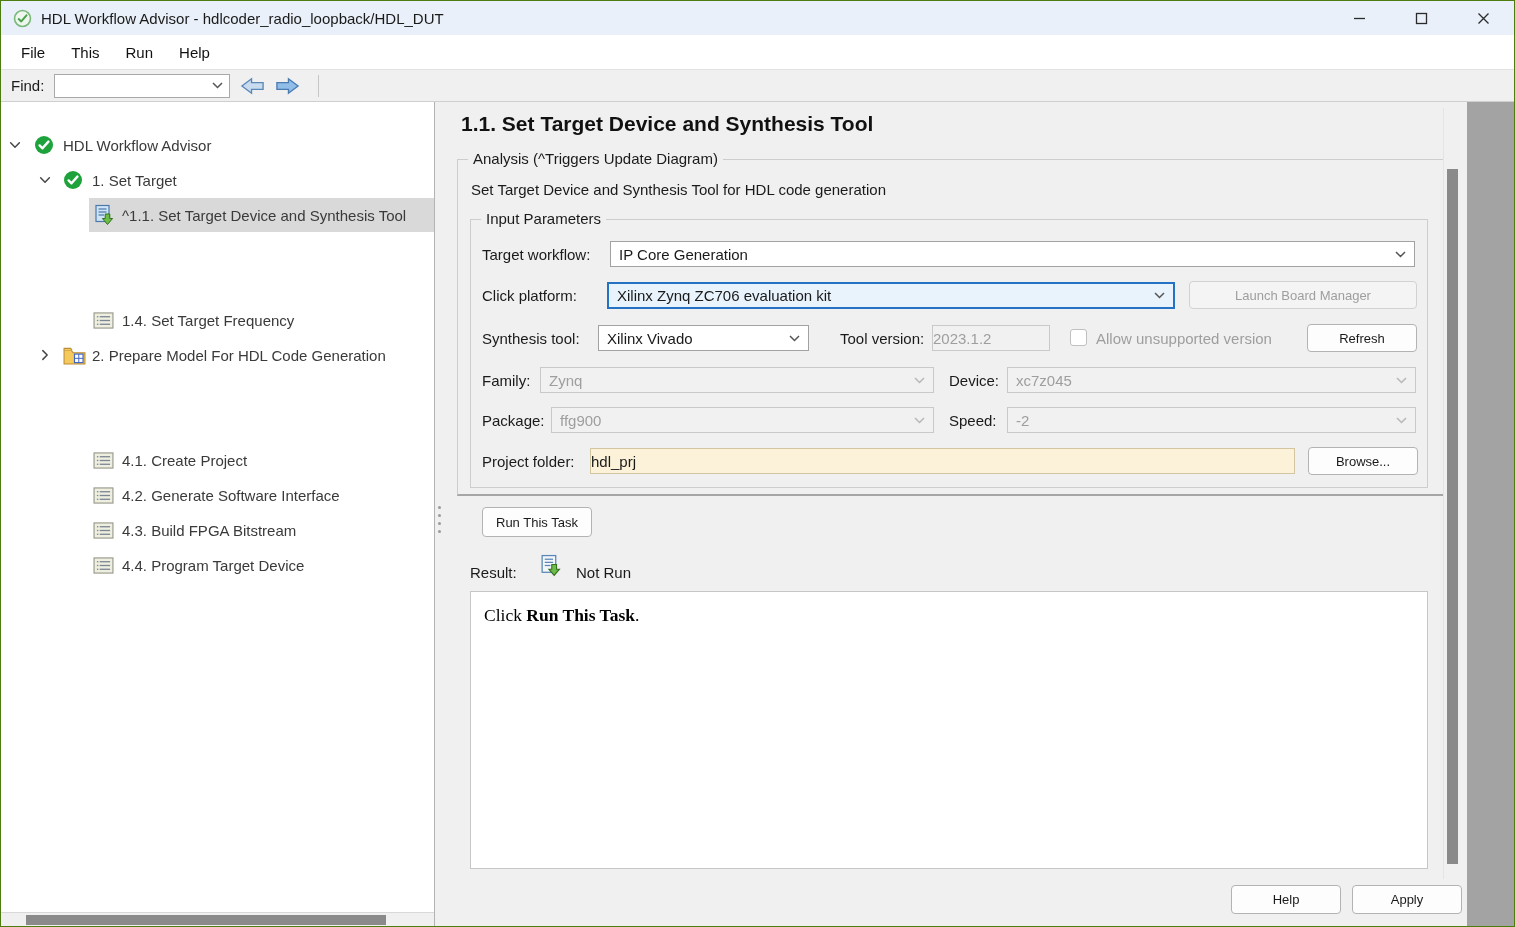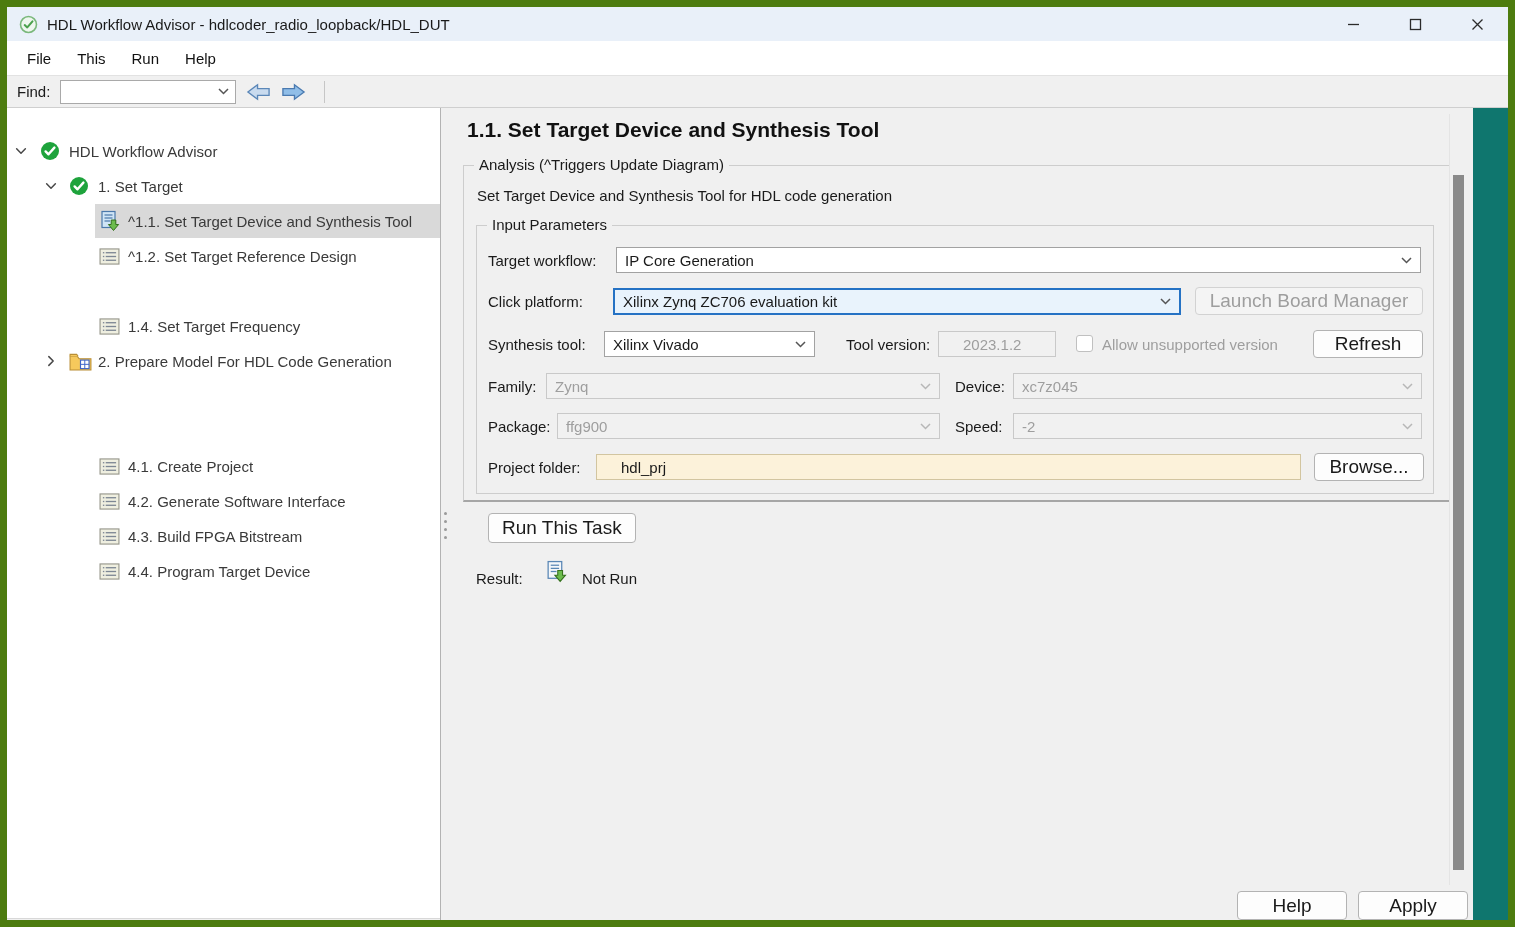--- a/index.html
+++ b/index.html
@@ -1,19 +1,19 @@
 <!DOCTYPE html>
 <html><head>
 <meta charset="utf-8">
 <style>
   * { margin:0; padding:0; box-sizing:border-box; }
   html,body { background:#cfcfcf; }
   body { font-family:"Liberation Sans","DejaVu Sans",sans-serif; font-size:15px; color:#1a1a1a; }
-  .window { position:relative; width:1515px; height:927px; background:#0f766e;
-            border:7px solid #4d7c0f; overflow:hidden; }
+  .window { position:relative; width:1515px; height:927px; background:#a3a3a3;
+            border:1px solid #4d7c0f; overflow:hidden; }
 
   
   .titlebar { height:34px; background:#e9f0f9; display:flex; align-items:center; }
   .titlebar .app-icon { margin:0 9px 0 12px; display:flex; }
   .title-text { font-size:15px; color:#1a1a1a; }
   .win-controls { margin-left:auto; display:flex; height:100%; }
   .win-btn { width:62px; height:100%; display:flex; align-items:center; justify-content:center; }
 
   
   .menubar { height:34px; background:#ffffff; display:flex; align-items:center; padding-left:8px; }
@@ -60,24 +60,24 @@
   .ip-box { left:26px; top:117px; width:958px; height:269px; }
   .desc-text { position:absolute; left:27px; top:79px; }
 
   .f-label { position:absolute; white-space:nowrap; }
   .combo { position:absolute; height:26px; background:#fff; border:1px solid #a2a2a2;
            display:flex; align-items:center; padding:0 8px; }
   .combo .val { flex:1; white-space:nowrap; overflow:hidden; }
   .combo.disabled { background:#f1f1f1; border-color:#c9c9c9; color:#9e9e9e; }
   .combo.focused { background:#e9f3fc; border:2px solid #2572c4; }
   .textfield { position:absolute; height:26px; border:1px solid #c9c9c9; background:#f1f1f1;
-               color:#9e9e9e; display:flex; align-items:center; padding:0 24px; }
+               color:#9e9e9e; display:flex; align-items:center; padding:0 0; }
   .textfield.cream { background:#fcf2da; border-color:#d2c5a0; color:#1a1a1a; }
   .btn { position:absolute; height:28px; background:#fdfdfd; border:1px solid #b3b3b3; border-radius:4px;
-         display:flex; align-items:center; justify-content:center; font-size:19px; color:#1a1a1a; }
+         display:flex; align-items:center; justify-content:center; font-size:13px; color:#1a1a1a; }
   .btn.disabled { background:#f4f4f4; border-color:#d2d2d2; color:#9e9e9e; }
   .checkbox { position:absolute; width:17px; height:17px; background:#fff; border:1px solid #c0c0c0; border-radius:3px; }
   .gray { color:#9e9e9e; }
   .run-btn { left:38px; top:405px; height:30px; padding:0 13px; }
   .result-label { left:26px; top:462px; }
   .result-icon { position:absolute; left:95px; top:452px; display:flex; }
   .result-status { left:132px; top:462px; }
   .result-box { position:absolute; left:26px; top:489px; width:958px; height:278px; background:#fff; border:1px solid #c6c6c6; }
   .result-text { margin:13px 0 0 13px; font-family:"Liberation Serif","DejaVu Serif",serif; font-size:17.5px; color:#000; }
   .result-text b { font-weight:bold; }
@@ -192,128 +192,114 @@
               <rect x="3" y="1.5" width="13" height="16" fill="#cfe4f6" stroke="#4a78ab" stroke-width="1.2"></rect>
               <line x1="5.5" y1="5" x2="13.5" y2="5" stroke="#4a78ab" stroke-width="1.2"></line>
               <line x1="5.5" y1="8" x2="13.5" y2="8" stroke="#4a78ab" stroke-width="1.2"></line>
               <line x1="5.5" y1="11" x2="11" y2="11" stroke="#4a78ab" stroke-width="1.2"></line>
               <path d="M12.2 10 h4.6 v4.5 h2.8 l-5.1 6 l-5.1 -6 h2.8 z" fill="#6cbc4c" stroke="#35701d" stroke-width="1"></path>
             </svg>
           </span>
         <span class="t-label">^1.1. Set Target Device and Synthesis Tool</span>
       </div>
 
-      <div class="tree-row lvl2" style="top:133px">
+
+
+      <div class="tree-row lvl2" style="top:203px">
         <span class="t-icon">
             <svg width="21" height="17" viewBox="0 0 22 18">
               <rect x="1" y="1" width="20" height="16" fill="#efefe0" stroke="#97978b" stroke-width="1.2"></rect>
               <line x1="4" y1="5" x2="5.5" y2="5" stroke="#7d8794" stroke-width="1.4"></line>
               <line x1="7" y1="5" x2="18" y2="5" stroke="#7d8794" stroke-width="1.4"></line>
               <line x1="4" y1="9" x2="5.5" y2="9" stroke="#7d8794" stroke-width="1.4"></line>
               <line x1="7" y1="9" x2="18" y2="9" stroke="#7d8794" stroke-width="1.4"></line>
               <line x1="4" y1="13" x2="5.5" y2="13" stroke="#7d8794" stroke-width="1.4"></line>
               <line x1="7" y1="13" x2="18" y2="13" stroke="#7d8794" stroke-width="1.4"></line>
             </svg>
           </span>
-        <span class="t-label">^1.2. Set Target Reference Design</span>
-      </div>
-
-
-      <div class="tree-row lvl2" style="top:203px">
+        <span class="t-label">1.4. Set Target Frequency</span>
+      </div>
+
+      <div class="tree-row lvl1" style="top:238px">
+        <span class="chev">
+            <svg class="tchev" width="14" height="14" viewBox="0 0 16 16">
+              <path d="M5.5 3 L10.5 8 L5.5 13"></path>
+            </svg>
+          </span>
+        <span class="t-icon">
+            <svg width="23" height="19" viewBox="0 0 24 20">
+              <path d="M1 4.5 h7.5 l2 2.5 H23 v12 H1 Z" fill="#f6c95c" stroke="#b98e35" stroke-width="1.1"></path>
+              <path d="M1 4.5 V2.5 h7 l1.5 2" fill="#f6c95c" stroke="#b98e35" stroke-width="1.1"></path>
+              <rect x="12" y="8.5" width="9" height="9" fill="#fff" stroke="#3c63c8" stroke-width="1.2"></rect>
+              <line x1="16.5" y1="8.5" x2="16.5" y2="17.5" stroke="#3c63c8" stroke-width="1"></line>
+              <line x1="12" y1="13" x2="21" y2="13" stroke="#3c63c8" stroke-width="1"></line>
+            </svg>
+          </span>
+        <span class="t-label">2. Prepare Model For HDL Code Generation</span>
+      </div>
+
+
+
+      <div class="tree-row lvl2" style="top:343px">
         <span class="t-icon">
             <svg width="21" height="17" viewBox="0 0 22 18">
               <rect x="1" y="1" width="20" height="16" fill="#efefe0" stroke="#97978b" stroke-width="1.2"></rect>
               <line x1="4" y1="5" x2="5.5" y2="5" stroke="#7d8794" stroke-width="1.4"></line>
               <line x1="7" y1="5" x2="18" y2="5" stroke="#7d8794" stroke-width="1.4"></line>
               <line x1="4" y1="9" x2="5.5" y2="9" stroke="#7d8794" stroke-width="1.4"></line>
               <line x1="7" y1="9" x2="18" y2="9" stroke="#7d8794" stroke-width="1.4"></line>
               <line x1="4" y1="13" x2="5.5" y2="13" stroke="#7d8794" stroke-width="1.4"></line>
               <line x1="7" y1="13" x2="18" y2="13" stroke="#7d8794" stroke-width="1.4"></line>
             </svg>
           </span>
-        <span class="t-label">1.4. Set Target Frequency</span>
-      </div>
-
-      <div class="tree-row lvl1" style="top:238px">
-        <span class="chev">
-            <svg class="tchev" width="14" height="14" viewBox="0 0 16 16">
-              <path d="M5.5 3 L10.5 8 L5.5 13"></path>
-            </svg>
-          </span>
-        <span class="t-icon">
-            <svg width="23" height="19" viewBox="0 0 24 20">
-              <path d="M1 4.5 h7.5 l2 2.5 H23 v12 H1 Z" fill="#f6c95c" stroke="#b98e35" stroke-width="1.1"></path>
-              <path d="M1 4.5 V2.5 h7 l1.5 2" fill="#f6c95c" stroke="#b98e35" stroke-width="1.1"></path>
-              <rect x="12" y="8.5" width="9" height="9" fill="#fff" stroke="#3c63c8" stroke-width="1.2"></rect>
-              <line x1="16.5" y1="8.5" x2="16.5" y2="17.5" stroke="#3c63c8" stroke-width="1"></line>
-              <line x1="12" y1="13" x2="21" y2="13" stroke="#3c63c8" stroke-width="1"></line>
-            </svg>
-          </span>
-        <span class="t-label">2. Prepare Model For HDL Code Generation</span>
-      </div>
-
-
-
-      <div class="tree-row lvl2" style="top:343px">
+        <span class="t-label">4.1. Create Project</span>
+      </div>
+
+      <div class="tree-row lvl2" style="top:378px">
         <span class="t-icon">
             <svg width="21" height="17" viewBox="0 0 22 18">
               <rect x="1" y="1" width="20" height="16" fill="#efefe0" stroke="#97978b" stroke-width="1.2"></rect>
               <line x1="4" y1="5" x2="5.5" y2="5" stroke="#7d8794" stroke-width="1.4"></line>
               <line x1="7" y1="5" x2="18" y2="5" stroke="#7d8794" stroke-width="1.4"></line>
               <line x1="4" y1="9" x2="5.5" y2="9" stroke="#7d8794" stroke-width="1.4"></line>
               <line x1="7" y1="9" x2="18" y2="9" stroke="#7d8794" stroke-width="1.4"></line>
               <line x1="4" y1="13" x2="5.5" y2="13" stroke="#7d8794" stroke-width="1.4"></line>
               <line x1="7" y1="13" x2="18" y2="13" stroke="#7d8794" stroke-width="1.4"></line>
             </svg>
           </span>
-        <span class="t-label">4.1. Create Project</span>
-      </div>
-
-      <div class="tree-row lvl2" style="top:378px">
+        <span class="t-label">4.2. Generate Software Interface</span>
+      </div>
+
+      <div class="tree-row lvl2" style="top:413px">
         <span class="t-icon">
             <svg width="21" height="17" viewBox="0 0 22 18">
               <rect x="1" y="1" width="20" height="16" fill="#efefe0" stroke="#97978b" stroke-width="1.2"></rect>
               <line x1="4" y1="5" x2="5.5" y2="5" stroke="#7d8794" stroke-width="1.4"></line>
               <line x1="7" y1="5" x2="18" y2="5" stroke="#7d8794" stroke-width="1.4"></line>
               <line x1="4" y1="9" x2="5.5" y2="9" stroke="#7d8794" stroke-width="1.4"></line>
               <line x1="7" y1="9" x2="18" y2="9" stroke="#7d8794" stroke-width="1.4"></line>
               <line x1="4" y1="13" x2="5.5" y2="13" stroke="#7d8794" stroke-width="1.4"></line>
               <line x1="7" y1="13" x2="18" y2="13" stroke="#7d8794" stroke-width="1.4"></line>
             </svg>
           </span>
-        <span class="t-label">4.2. Generate Software Interface</span>
-      </div>
-
-      <div class="tree-row lvl2" style="top:413px">
+        <span class="t-label">4.3. Build FPGA Bitstream</span>
+      </div>
+
+      <div class="tree-row lvl2" style="top:448px">
         <span class="t-icon">
             <svg width="21" height="17" viewBox="0 0 22 18">
               <rect x="1" y="1" width="20" height="16" fill="#efefe0" stroke="#97978b" stroke-width="1.2"></rect>
               <line x1="4" y1="5" x2="5.5" y2="5" stroke="#7d8794" stroke-width="1.4"></line>
               <line x1="7" y1="5" x2="18" y2="5" stroke="#7d8794" stroke-width="1.4"></line>
               <line x1="4" y1="9" x2="5.5" y2="9" stroke="#7d8794" stroke-width="1.4"></line>
               <line x1="7" y1="9" x2="18" y2="9" stroke="#7d8794" stroke-width="1.4"></line>
               <line x1="4" y1="13" x2="5.5" y2="13" stroke="#7d8794" stroke-width="1.4"></line>
               <line x1="7" y1="13" x2="18" y2="13" stroke="#7d8794" stroke-width="1.4"></line>
             </svg>
           </span>
-        <span class="t-label">4.3. Build FPGA Bitstream</span>
-      </div>
-
-      <div class="tree-row lvl2" style="top:448px">
-        <span class="t-icon">
-            <svg width="21" height="17" viewBox="0 0 22 18">
-              <rect x="1" y="1" width="20" height="16" fill="#efefe0" stroke="#97978b" stroke-width="1.2"></rect>
-              <line x1="4" y1="5" x2="5.5" y2="5" stroke="#7d8794" stroke-width="1.4"></line>
-              <line x1="7" y1="5" x2="18" y2="5" stroke="#7d8794" stroke-width="1.4"></line>
-              <line x1="4" y1="9" x2="5.5" y2="9" stroke="#7d8794" stroke-width="1.4"></line>
-              <line x1="7" y1="9" x2="18" y2="9" stroke="#7d8794" stroke-width="1.4"></line>
-              <line x1="4" y1="13" x2="5.5" y2="13" stroke="#7d8794" stroke-width="1.4"></line>
-              <line x1="7" y1="13" x2="18" y2="13" stroke="#7d8794" stroke-width="1.4"></line>
-            </svg>
-          </span>
         <span class="t-label">4.4. Program Target Device</span>
       </div>
 
       <div class="tree-hscroll">
         <div class="thumb"></div>
       </div>
     </div>
 
     <div class="splitter">
       <span class="grip">
@@ -413,20 +399,23 @@
         <svg width="23" height="23" viewBox="0 0 22 22">
             <rect x="3" y="1.5" width="13" height="16" fill="#f4f7fa" stroke="#5a87b5" stroke-width="1.2"></rect>
             <line x1="5.5" y1="5" x2="13.5" y2="5" stroke="#5a87b5" stroke-width="1.2"></line>
             <line x1="5.5" y1="8" x2="13.5" y2="8" stroke="#5a87b5" stroke-width="1.2"></line>
             <line x1="5.5" y1="11" x2="11" y2="11" stroke="#5a87b5" stroke-width="1.2"></line>
             <path d="M12.2 10 h4.6 v4.5 h2.8 l-5.1 6 l-5.1 -6 h2.8 z" fill="#6cbc4c" stroke="#35701d" stroke-width="1"></path>
           </svg>
       </span>
       <span class="f-label result-status">Not Run</span>
 
+      <div class="result-box">
+        <div class="result-text"><span>Click </span><b>Run This Task</b><span>.</span></div>
+      </div>
 
       <div class="v-scroll-track"></div>
       <div class="v-scroll-thumb"></div>
 
       <div class="btn help-btn">Help</div>
       <div class="btn apply-btn">Apply</div>
 
     </div>
   </div>
 </div>

